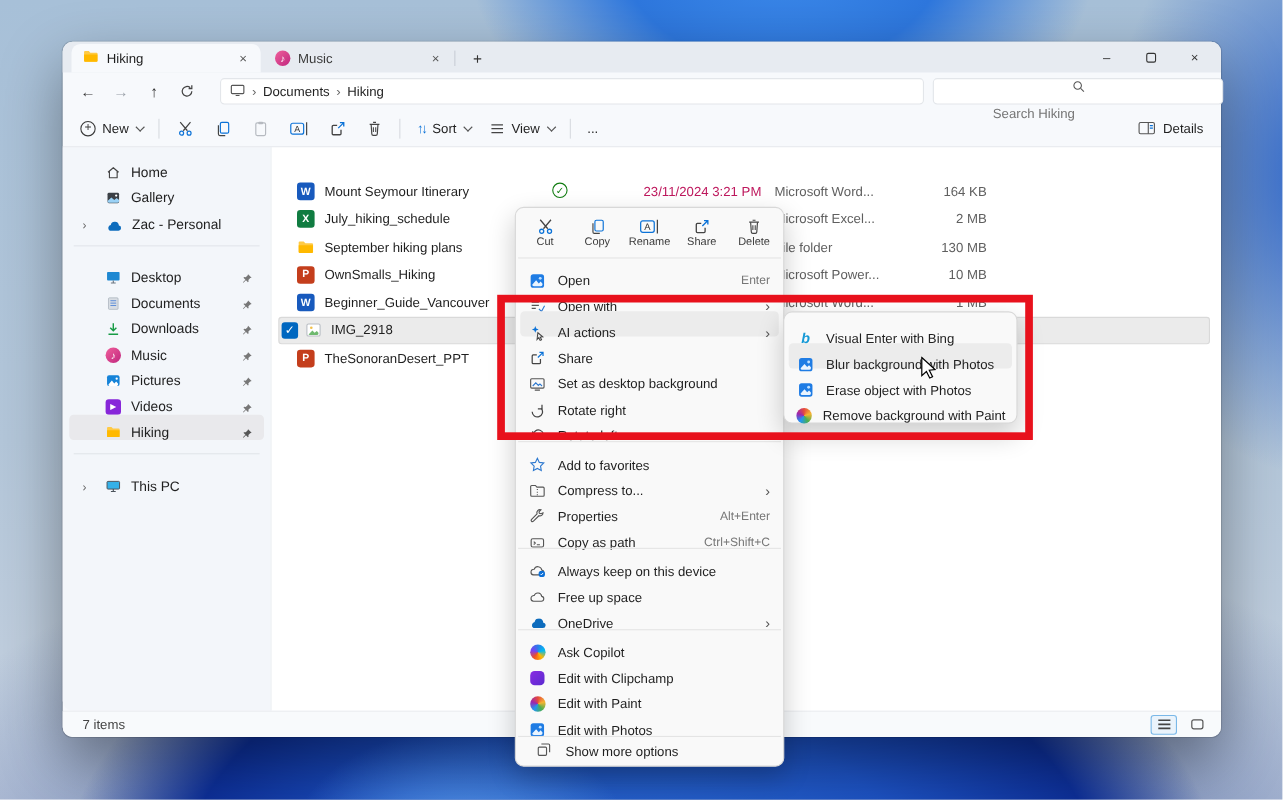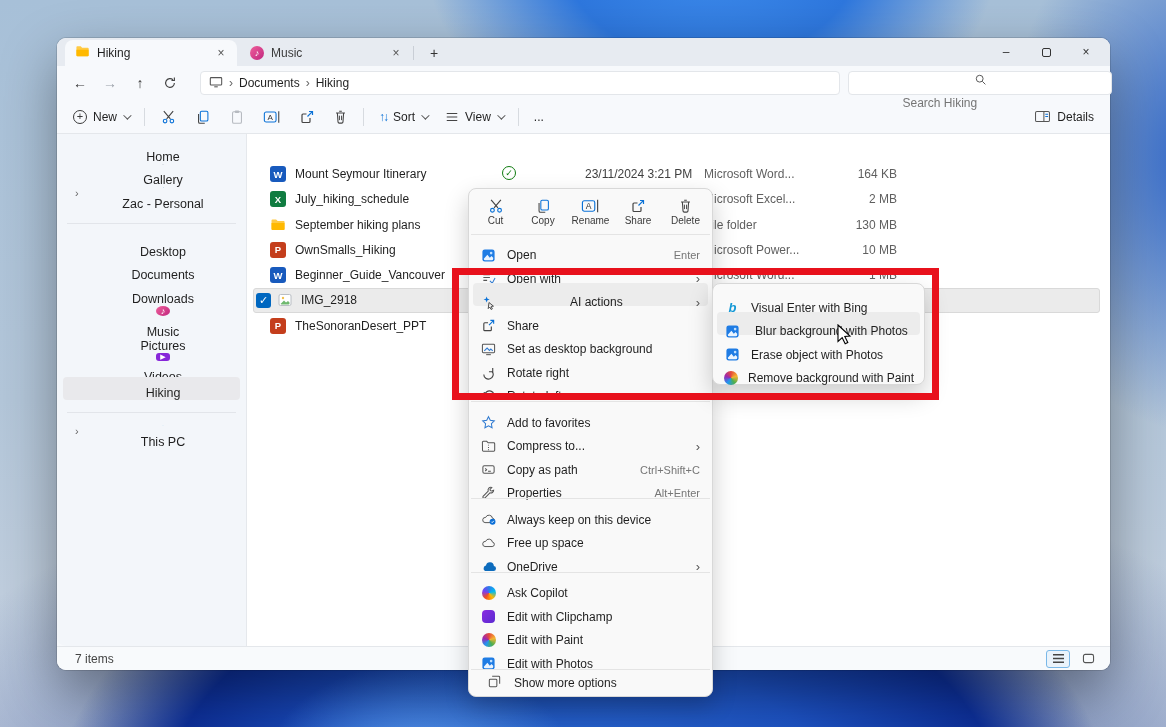--- a/index.html
+++ b/index.html
@@ -38,57 +38,57 @@
   
   .toolbar { position:absolute; left:0; top:62px; right:0; height:34px; display:flex; align-items:center; padding:0 8px; gap:2px; border-bottom:1px solid #e4e7eb; }
   .tb-btn { display:flex; align-items:center; gap:6px; height:26px; padding:0 8px; border-radius:4px; font-size:12px; color:#1f1f1f; }
   .tb-sep { width:1px; height:18px; background:#d7dbe0; margin:0 5px; }
   .plus-circle { width:14px; height:14px; border:1.2px solid #3a3a3a; border-radius:50%; display:flex; align-items:center; justify-content:center; font-size:11px; color:#3a3a3a; line-height:1; }
   .chev-d { width:6px; height:6px; border-right:1.2px solid #555; border-bottom:1.2px solid #555; transform:rotate(45deg) translateY(-2px); }
   .tb-right { margin-left:auto; display:flex; align-items:center; }
   .sort-glyph { font-size:12px; color:#0b72d7; letter-spacing:-2px; }
   
   .sidebar { position:absolute; left:0; top:96px; width:190px; bottom:24px; background:#f3f6fa; border-right:1px solid #e5e8ec; padding-top:6px; border-bottom-left-radius:9px; }
-  .side-item { display:flex; align-items:center; height:23.5px; padding:0 10px 0 33px; gap:9px; font-size:12.5px; color:#1f1f1f; border-radius:4px; margin:0 6px; position:relative;flex-direction:column; }
+  .side-item { display:flex; align-items:flex-end; height:23.5px; padding:0 10px 0 33px; gap:9px; font-size:12.5px; color:#1f1f1f; border-radius:4px; margin:0 6px; position:relative; }
   .side-item .chev-r { position:absolute; left:12px; color:#666; font-size:11px; }
   .side-item.selected { background:#e9e9ec; }
   .side-item .pin { margin-left:auto; }
   .side-sep { height:1px; background:#e2e5ea; margin:12px 10px; }
   .filearea { position:absolute; left:190px; top:96px; right:0; bottom:24px; background:#fff; }
   .list-header { position:absolute; left:0; top:6px; right:8px; height:22px; font-size:12px; color:#444; }
   .col-h { position:absolute; top:3px; white-space:nowrap; }
   .col-line { position:absolute; top:2px; width:1px; height:17px; background:#e7e9ed; }
   .chev-up { display:inline-block; width:6px; height:6px; border-left:1.2px solid #666; border-top:1.2px solid #666; transform:rotate(45deg) translateY(3px); margin-left:8px; }
   .rows { position:absolute; left:0; top:28px; right:0; }
   .frow { position:relative; height:25.3px; font-size:12px; color:#1f1f1f; }
   .frow .fname { position:absolute; left:48px; top:5px; white-space:nowrap; }
   .frow .ficon { position:absolute; left:23px; top:4px; }
   .frow .fstatus { position:absolute; left:255px; top:4px; }
-  .frow .fdate { position:absolute; left:338px; top:5px; color:#404040; }
+  .frow .fdate { position:absolute; left:338px; top:5px; color:#be185d; }
   .frow .ftype { position:absolute; left:457px; top:5px; color:#5f5f5f; white-space:nowrap; }
   .frow .fsize { position:absolute; left:540px; width:110px; top:5px; color:#5f5f5f; text-align:right; }
   .frow.selected-row { }
   .sel-box { position:absolute; left:6px; right:10px; top:0; height:25px; background:#ebebeb; border:1px solid #d9d9d9; border-radius:3px; }
   .checkbox { position:absolute; left:9px; top:5px; width:15px; height:15px; background:#0067c0; border-radius:3px; color:#fff; font-size:11px; display:flex; align-items:center; justify-content:center; }
   .sync-ok { display:inline-flex; width:14px; height:14px; border:1.3px solid #107c10; border-radius:50%; color:#107c10; font-size:9px; align-items:center; justify-content:center; }
   .fic { width:16px; height:16px; border-radius:3px; color:#fff; font-size:9.5px; font-weight:bold; display:flex; align-items:center; justify-content:center; }
   .fic-word { background:#185abd; } .fic-excel { background:#107c41; } .fic-ppt { background:#c43e1c; }
   
   .statusbar { position:absolute; left:0; right:0; bottom:0; height:24px; background:#f8fafc; border-top:1px solid #e4e7eb; border-radius:0 0 9px 9px; display:flex; align-items:center; padding:0 10px 0 18px; font-size:12px; color:#444; }
   .sb-right { margin-left:auto; display:flex; gap:6px; }
   .sb-btn { width:24px; height:18px; border-radius:3px; display:flex; align-items:center; justify-content:center; }
   .sb-btn.active { border:1px solid #7ab8e8; background:#eaf3fb; }
   
   .ctx { position:absolute; left:468px; top:188px; width:245px; height:509px; background:#f9f9f9; border:1px solid #d8d8d8; border-radius:8px; box-shadow:0 10px 24px rgba(0,0,0,.2); z-index:50; display:flex; flex-direction:column; }
   .qa-row { height:46px; display:flex; align-items:center; justify-content:space-evenly; padding-top:3px; }
   .qa { display:flex; flex-direction:column; align-items:center; gap:1px; width:42px; }
   .qa span { font-size:10px; color:#3a3a3a; }
   .msep { height:1px; background:#e4e4e4; margin:1px 2px; }
   .mi { height:23.5px; display:flex; align-items:center; margin:0 4px; padding:16px 8px 0 7px; border-radius:4px; font-size:12px; color:#1f1f1f; gap:10px; }
-  .mi.hl { background:#ececec;text-align:center; }
+  .mi.hl { background:#ececec; }
   .mi .mi-icon { width:17px; display:flex; justify-content:center; }
   .mi .mi-label { flex:1; white-space:nowrap; }
   .mi .mi-extra { color:#767676; font-size:11px; }
   .mi .mi-chev { color:#555; font-size:13px; }
   .ctx-footer { height:27px; display:flex; align-items:center; gap:12px; padding:0 18px; font-size:12px; color:#1f1f1f; border-radius:0 0 8px 8px; }
   
   .submenu { position:absolute; left:712px; top:283px; width:213px; height:102px; background:#f9f9f9; border:1px solid #d8d8d8; border-radius:8px; box-shadow:0 10px 24px rgba(0,0,0,.2); z-index:55; padding-top:4px; }
   .submenu .mi { height:23.5px; }
   
   .red-rect { position:absolute; left:452px; top:268px; width:487px; height:132px; border:7px solid #e8111c; z-index:70; pointer-events:none; }
@@ -537,35 +537,35 @@
             <path d="M1.5 3.5a1 1 0 011-1h3.6l1.5 1.6h6a1 1 0 011 1V12a1 1 0 01-1 1h-11a1 1 0 01-1-1z" fill="none" stroke="#555" stroke-width="1.1"></path>
             <path d="M8 6v1M8 8.5v1M8 11v1" stroke="#555" stroke-width="1.1"></path>
           </svg>
         </span>
       <span class="mi-label">Compress to...</span>
       <span class="mi-chev">›</span>
     </div>
     <div class="mi">
       <span class="mi-icon">
           <svg width="15" height="15" viewBox="0 0 16 16">
+            <path d="M13.5 4.5a3 3 0 01-4 2.8L4 12.8a1.3 1.3 0 01-1.8-1.8L7.7 5.5a3 3 0 013.8-3.9L9.6 3.5l.4 1.5 1.5.4z" fill="none" stroke="#555" stroke-width="1.1"></path>
+          </svg>
+        </span>
+      <span class="mi-label">Properties</span>
+      <span class="mi-extra">Alt+Enter</span>
+    </div>
+    <div class="mi">
+      <span class="mi-icon">
+          <svg width="15" height="15" viewBox="0 0 16 16">
             <rect x="2" y="4" width="12" height="8" rx="1.5" stroke="#555" fill="none" stroke-width="1.1"></rect>
             <path d="M4.5 6.8L6 8.2 4.5 9.6M7.5 9.8h3" stroke="#555" fill="none" stroke-width="1.1"></path>
           </svg>
         </span>
       <span class="mi-label">Copy as path</span>
       <span class="mi-extra">Ctrl+Shift+C</span>
-    </div>
-    <div class="mi">
-      <span class="mi-icon">
-          <svg width="15" height="15" viewBox="0 0 16 16">
-            <path d="M13.5 4.5a3 3 0 01-4 2.8L4 12.8a1.3 1.3 0 01-1.8-1.8L7.7 5.5a3 3 0 013.8-3.9L9.6 3.5l.4 1.5 1.5.4z" fill="none" stroke="#555" stroke-width="1.1"></path>
-          </svg>
-        </span>
-      <span class="mi-label">Properties</span>
-      <span class="mi-extra">Alt+Enter</span>
     </div>
     <div class="msep"></div>
 
     <div class="mi">
       <span class="mi-icon">
           <svg width="16" height="13" viewBox="0 0 18 13">
             <path d="M4.5 10h8a2.5 2.5 0 00.4-4.97A4 4 0 005.2 4.2 2.9 2.9 0 004.5 10z" fill="none" stroke="#555" stroke-width="1.1"></path>
             <circle cx="13" cy="9" r="3.3" fill="#0b6fd7"></circle>
             <path d="M11.6 9l1 1 1.8-2" stroke="#fff" fill="none" stroke-width="1"></path>
           </svg>

